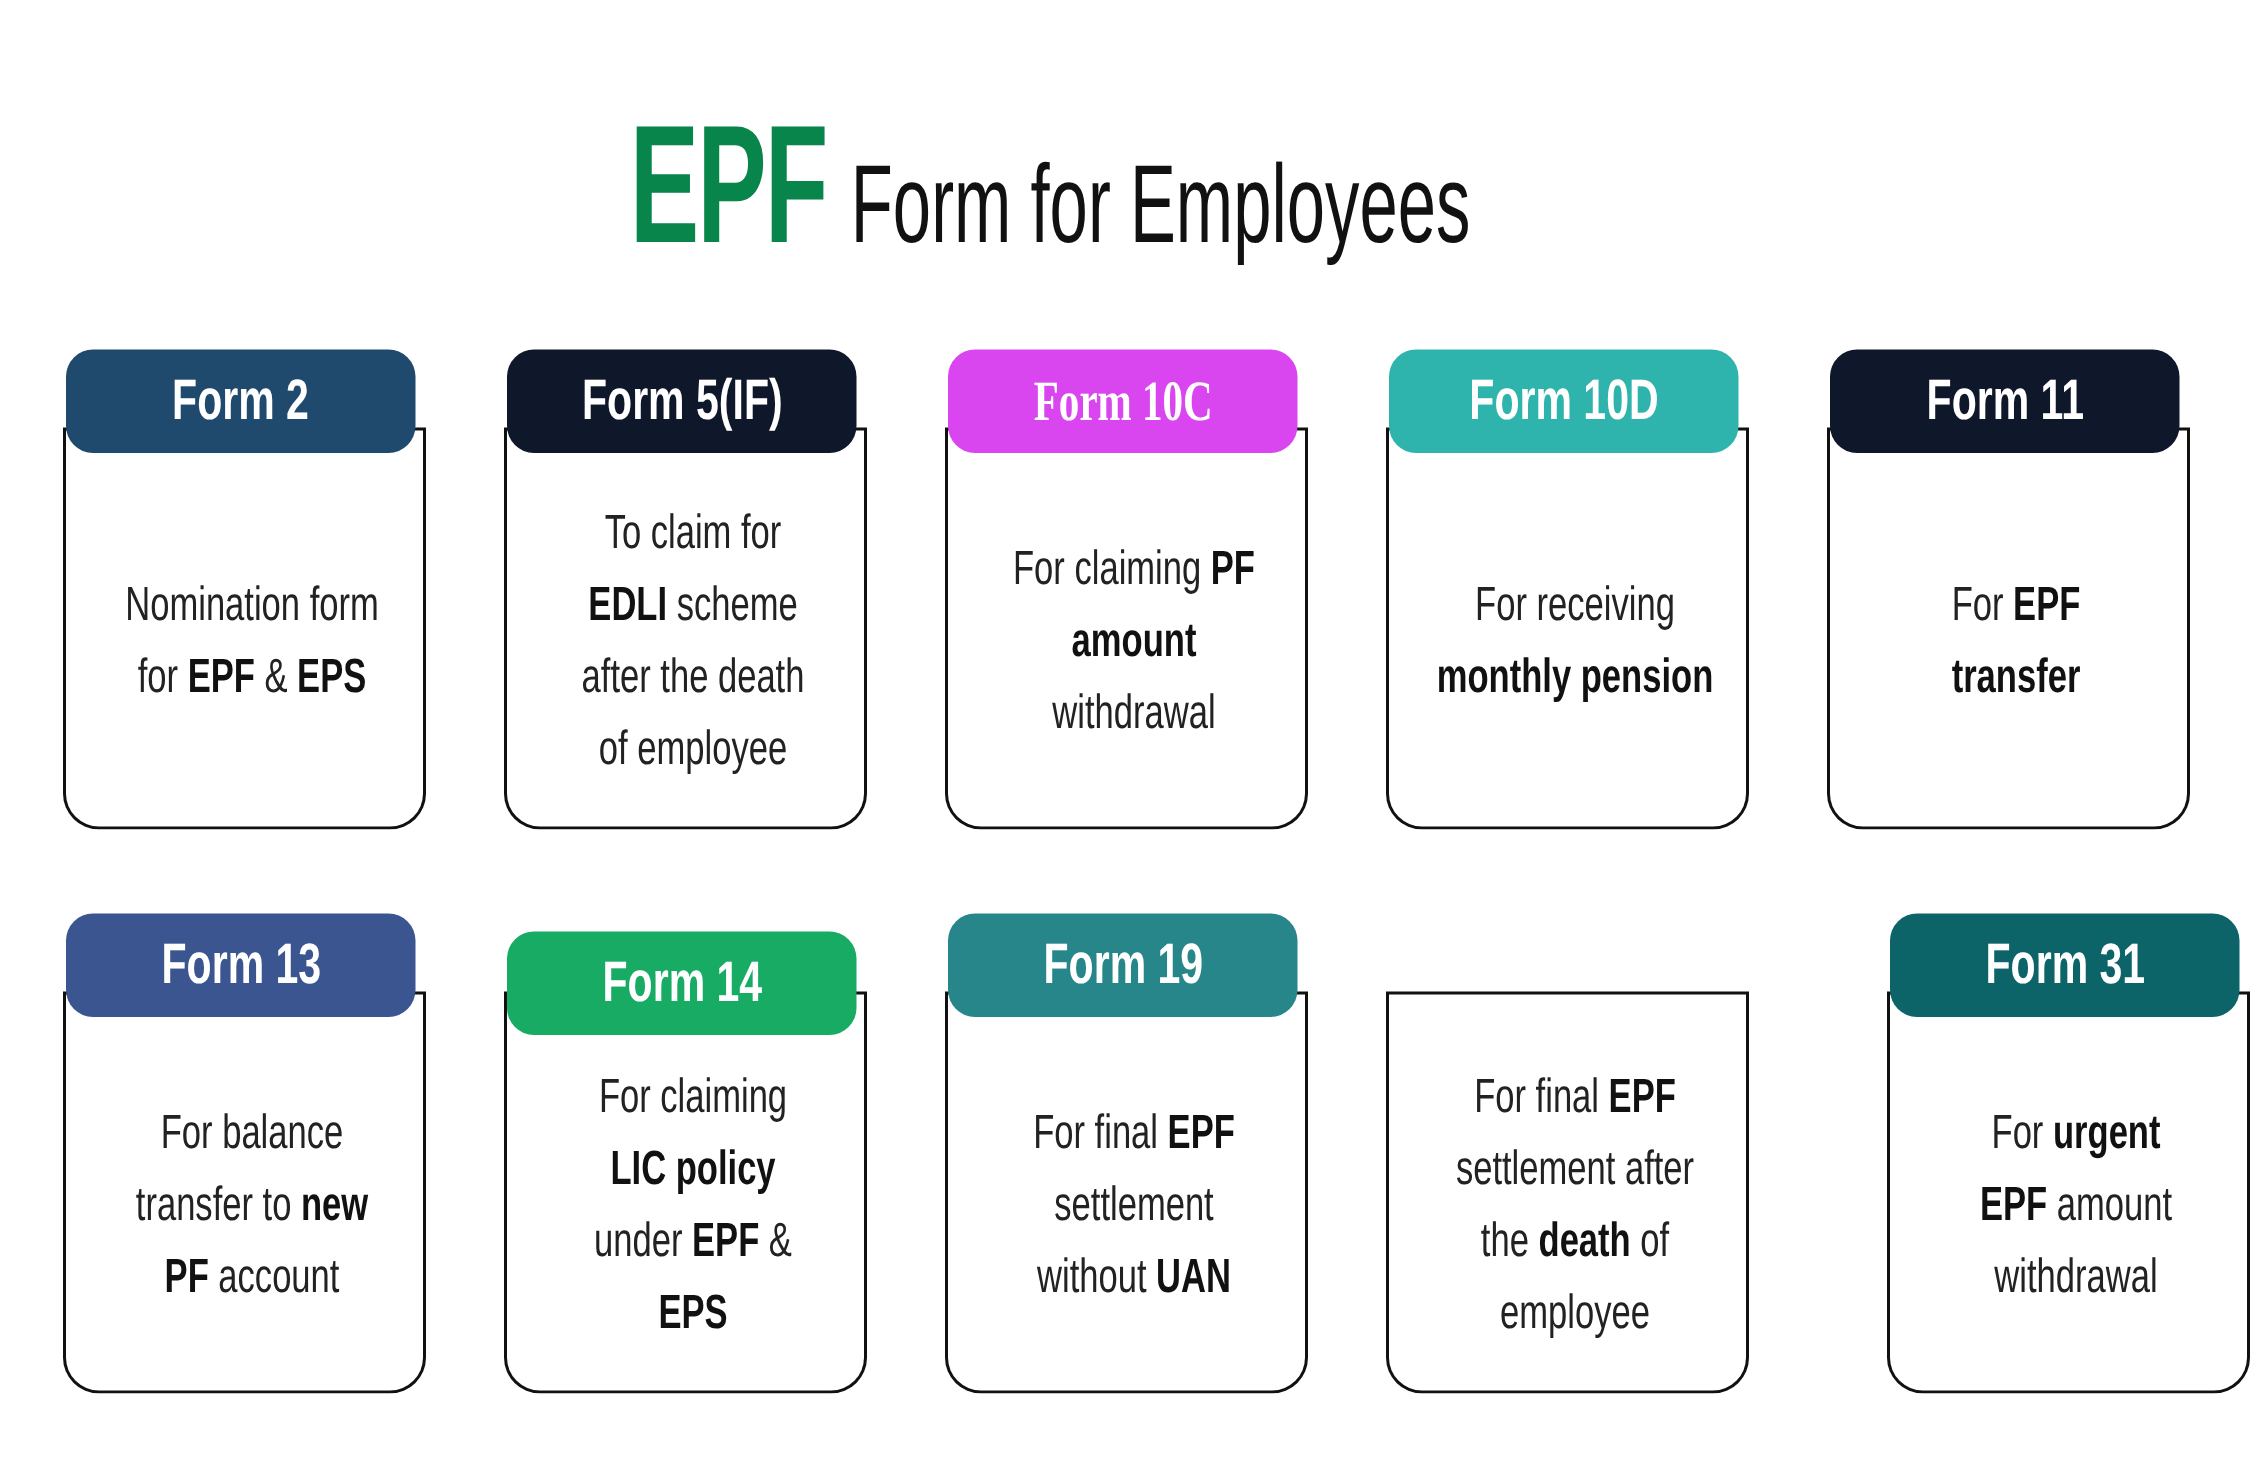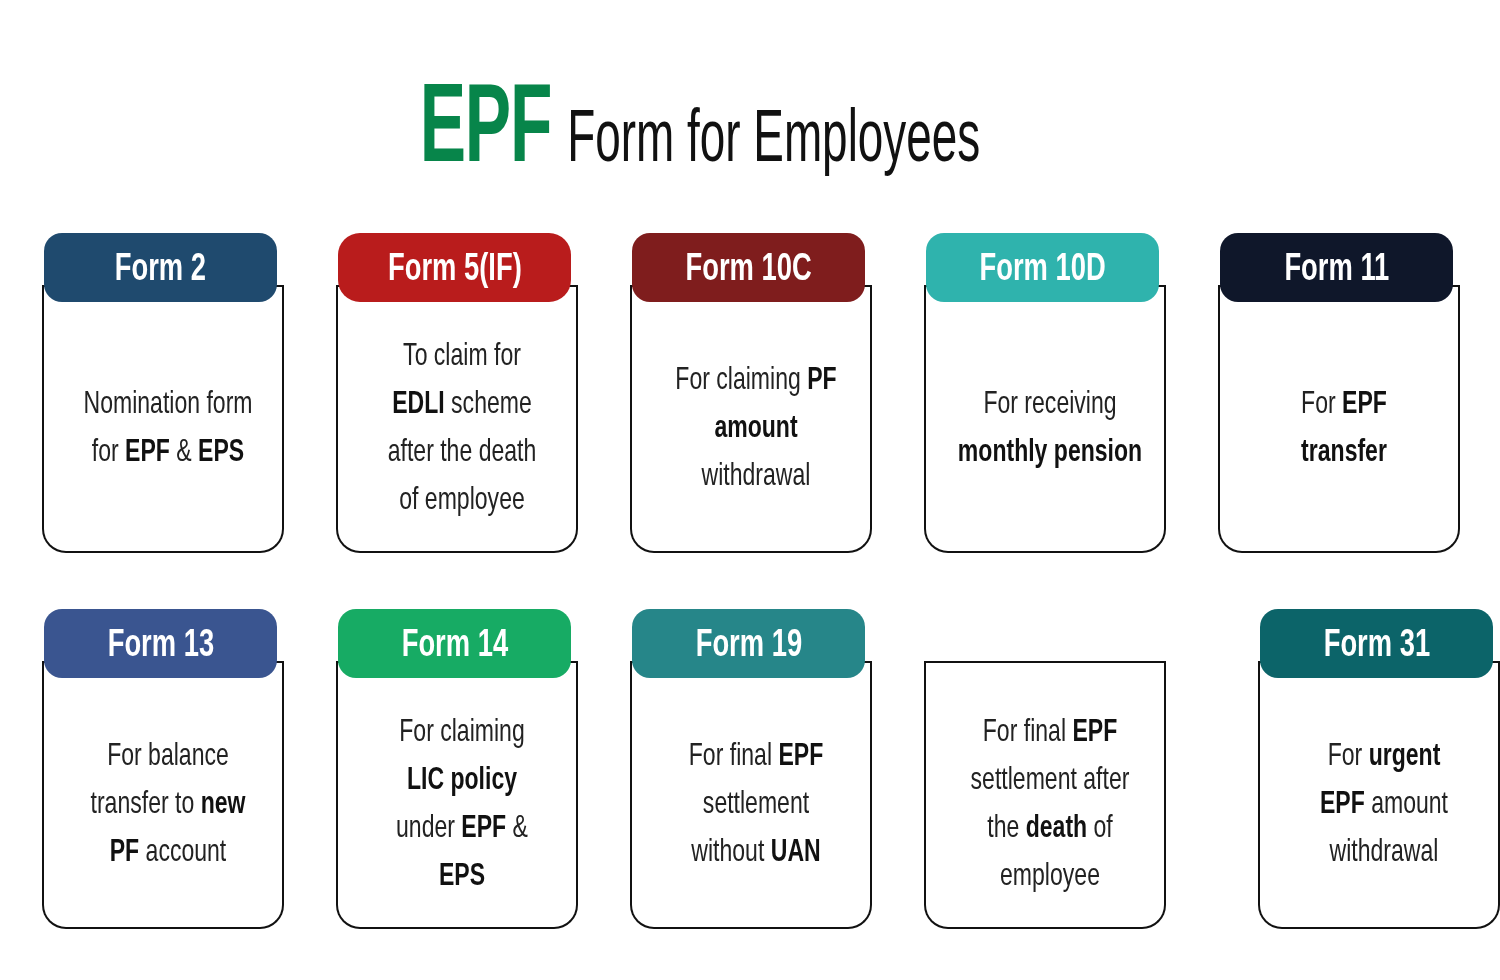--- a/index.html
+++ b/index.html
@@ -67,35 +67,35 @@
       </div>
       <div class="card-text">
         <div class="desc">
           <span class="line"><span>Nomination form</span></span>
           <span class="line"><span>for </span><b>EPF</b><span> &amp; </span><b>EPS</b></span>
         </div>
       </div>
     </div>
     <div class="card" style="left: 336px; top: 233px;">
       <div class="card-body"></div>
-      <div class="card-head" style="background: #b91c1c; border-radius: 22px;">
+      <div class="card-head" style="background: #0f172a;">
         <span class="head-text">Form 5(IF)</span>
       </div>
       <div class="card-text">
         <div class="desc">
           <span class="line"><span>To claim for</span></span>
           <span class="line"><b>EDLI</b><span> scheme</span></span>
           <span class="line"><span>after the death</span></span>
           <span class="line"><span>of employee</span></span>
         </div>
       </div>
     </div>
     <div class="card" style="left: 630px; top: 233px;">
       <div class="card-body"></div>
-      <div class="card-head" style="background: #7f1d1d;">
+      <div class="card-head" style="background: #d946ef; font-family: Liberation Serif, serif;">
         <span class="head-text">Form 10C</span>
       </div>
       <div class="card-text">
         <div class="desc">
           <span class="line"><span>For claiming </span><b>PF</b></span>
           <span class="line"><b>amount</b></span>
           <span class="line"><span>withdrawal</span></span>
         </div>
       </div>
     </div>
@@ -131,21 +131,21 @@
       <div class="card-text">
         <div class="desc">
           <span class="line"><span>For balance</span></span>
           <span class="line"><span>transfer to </span><b>new</b></span>
           <span class="line"><b>PF</b><span> account</span></span>
         </div>
       </div>
     </div>
     <div class="card" style="left: 336px; top: 609px;">
       <div class="card-body"></div>
-      <div class="card-head" style="background: rgb(23, 171, 100);">
+      <div class="card-head" style="background: rgb(23, 171, 100); margin-top: 12px;">
         <span class="head-text">Form 14</span>
       </div>
       <div class="card-text">
         <div class="desc">
           <span class="line"><span>For claiming</span></span>
           <span class="line"><b>LIC policy</b></span>
           <span class="line"><span>under </span><b>EPF</b><span> &amp;</span></span>
           <span class="line"><b>EPS</b></span>
         </div>
       </div>

